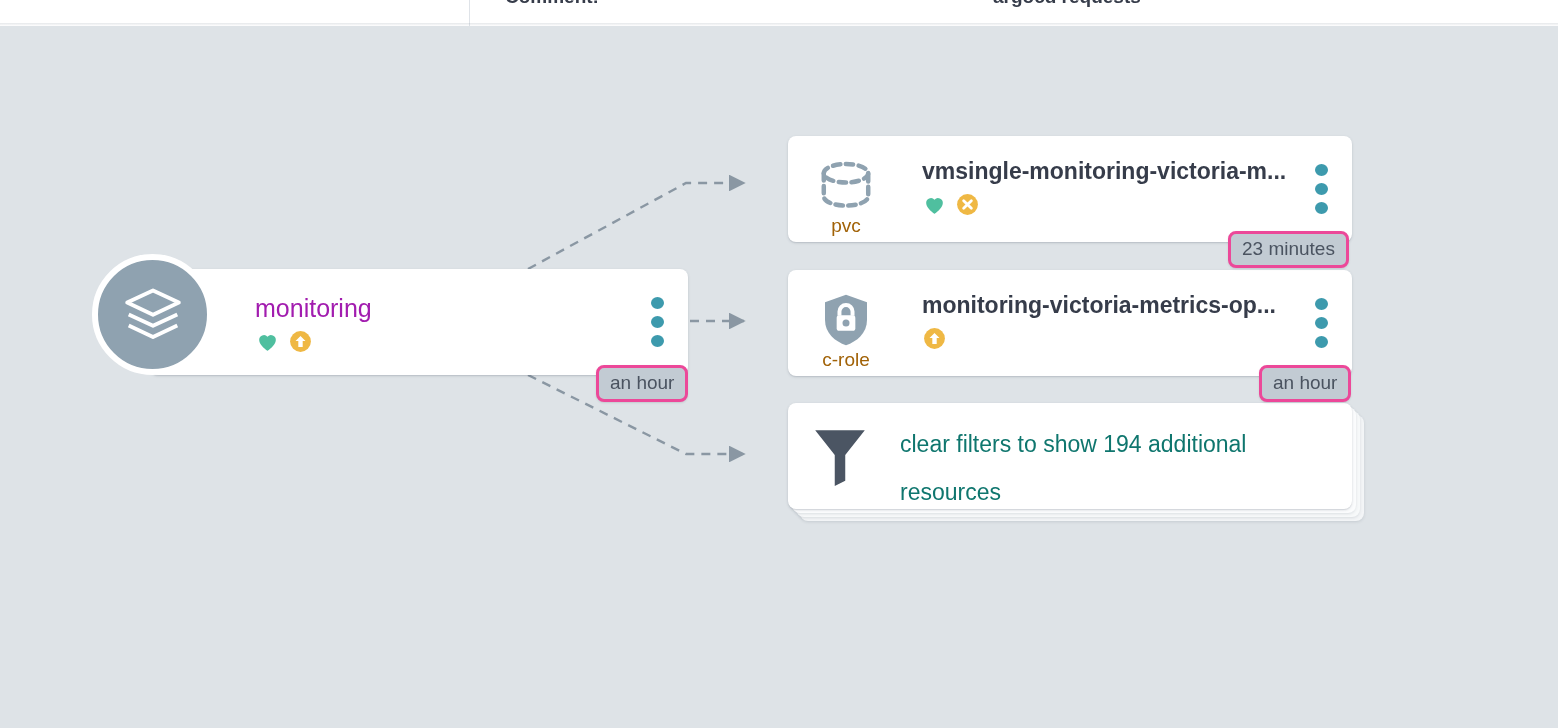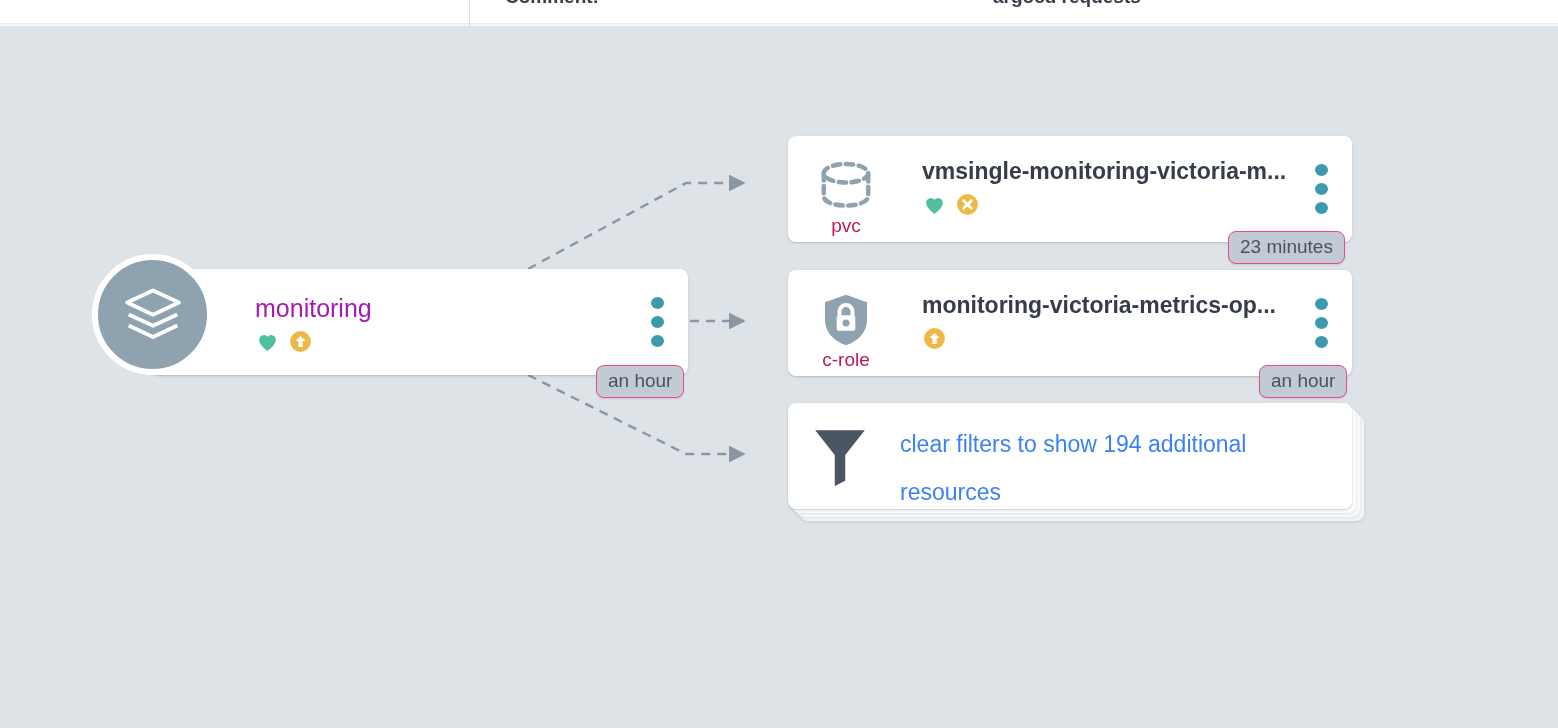--- a/index.html
+++ b/index.html
@@ -90,21 +90,21 @@
   .node-crole { top: 244px; }
 
   .child-icon {
     position: absolute; left: 27px; top: 22px;
     width: 62px; height: 56px;
     display: flex; align-items: center; justify-content: center;
   }
   .child-kind {
     position: absolute; left: 10px; top: 79px;
     width: 96px; text-align: center;
-    font-size: 19px; color: #be185d; line-height: 22px;
+    font-size: 19px; color: #a16207; line-height: 22px;
   }
   .child-body {
     position: absolute; left: 134px; top: 20px; right: 60px;
   }
   .child-title {
     font-size: 23px; color: #363c4a;
     line-height: 30px;
     white-space: nowrap; overflow: hidden; text-overflow: ellipsis; font-weight: bold;
   }
 
@@ -123,21 +123,21 @@
   }
   .kebab span {
     width: 13px; height: 13px; border-radius: 50%;
     background: #3d9aad; display: block;
   }
 
   
   .pill {
     position: absolute;
     background: #c2cbd3;
-    border: 1px solid #ec4899;
+    border: 3px solid #ec4899;
     border-radius: 8px;
     color: #4a5360;
     font-size: 19px; line-height: 22px;
     padding: 4px 11px 5px;
     white-space: nowrap;
     z-index: 20;
     box-shadow: 0 1px 2px rgba(60,72,88,0.16);
   }
   .pill-root  { left: 596px; top: 339px; }
   .pill-pvc   { left: 1228px; top: 205px; }
@@ -162,21 +162,21 @@
     border-radius: 8px;
     box-shadow: 0 1px 3px rgba(60,72,88,0.18), 0 1px 1px rgba(60,72,88,0.10);
     z-index: 4;
   }
   .funnel-icon {
     position: absolute; left: 23px; top: 22px;
     width: 58px; height: 62px;
   }
   .deck-text {
     position: absolute; left: 112px; top: 17px; right: 28px;
-    color: #3b82f6;
+    color: #0f766e;
     font-size: 23px; line-height: 48px;
     cursor: pointer;
   }
 </style>
 </head>
 <body>
 
 <div class="header-strip">
   <div class="header-divider"></div>
   <div class="header-label lbl-comment">Comment:</div>

